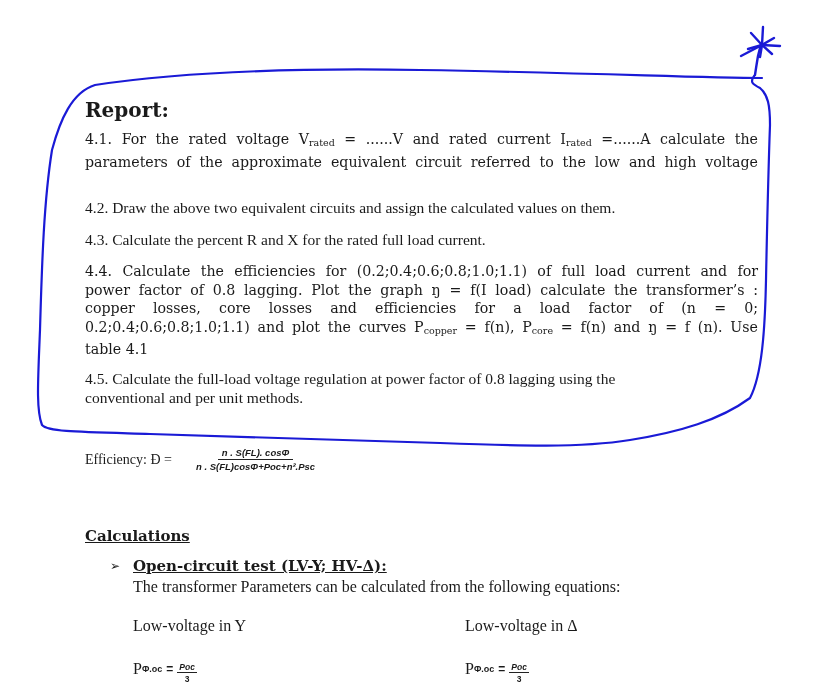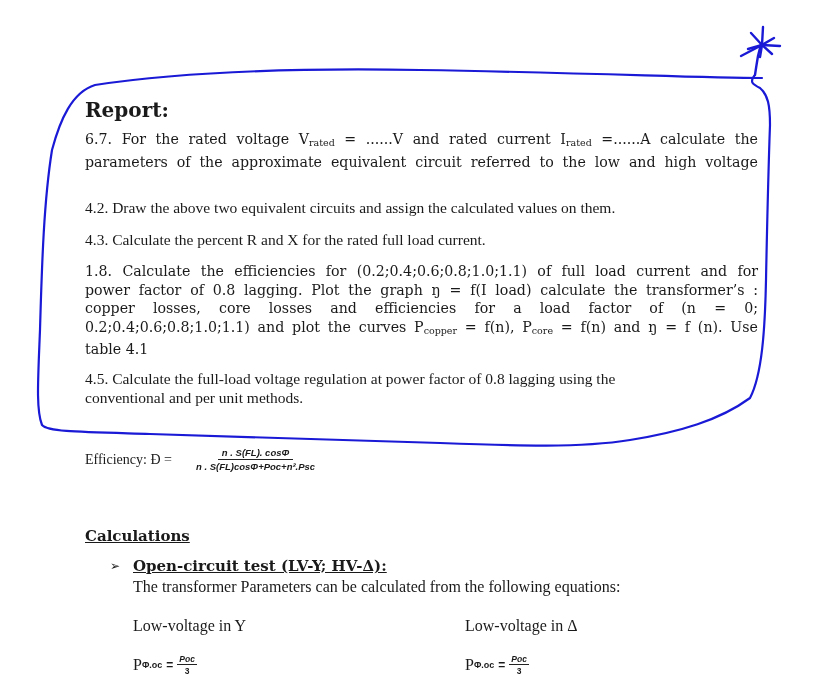--- a/index.html
+++ b/index.html
@@ -21,21 +21,21 @@
     .calc-title { position: absolute; left: 85px; top: 527px; font-weight: bold; font-size: 15px; text-decoration: underline; }
     .bullet-row { position: absolute; left: 110px; top: 557px; display: flex; align-items: center; font-size: 15px; }
     .bullet-row .arrow { width: 14px; font-size: 12px; margin-right: 9px; font-family: "DejaVu Sans", sans-serif; }
     .bullet-title { font-weight: bold; text-decoration: underline; }
     .para { position: absolute; left: 133px; top: 578px; font-family: "Liberation Serif", serif; font-size: 16px; }
     .col-label { position: absolute; top: 617px; font-family: "Liberation Serif", serif; font-size: 16px; }
     .pformula { position: absolute; top: 654px; font-family: "Liberation Serif", serif; font-size: 16px; display: flex; align-items: center; }
     .pformula .sub { font-family: Liberation Sans, sans-serif; font-size: 9px; font-weight: bold; vertical-align: -3px; }
     .pformula .eq { margin: 0 4px; font-family: "Liberation Sans", sans-serif; font-weight: bold; font-size: 12px; }
     .pfrac { display: inline-flex; flex-direction: column; align-items: center; font-family: "Liberation Sans", sans-serif; font-size: 8.5px; font-weight: bold; }
-    .pfrac .num { font-style: italic; padding: 0 2px; border-bottom: 1px solid #222; }
+    .pfrac .num { font-style: italic; padding: 0 2px; border-bottom: 1px solid #222; margin-top: 8px; }
     .pfrac .den { padding-top: 1px; }
   </style>
 </head>
 <body>
 
 <svg class="annot" viewBox="0 0 828 692">
   <path d="M 762 78
            C 700 78, 600 73, 420 70
            C 300 68, 180 72, 95 85
            C 72 92, 60 120, 52 150
@@ -59,31 +59,31 @@
     <path d="M 762 45 L 760 57"></path>
     <path d="M 762 45 L 772 54"></path>
     <path d="M 762 45 L 741 56"></path>
   </g>
 </svg>
 
 <div class="heading">Report:</div>
 
 <div class="block" style="top:130px;">
   <div class="lastjust">
-    <span>6.7. For the rated voltage V</span><sub class="s">rated</sub><span> = ......V and rated current I</span><sub class="s">rated</sub><span> =......A calculate the</span>
+    <span>4.1. For the rated voltage V</span><sub class="s">rated</sub><span> = ......V and rated current I</span><sub class="s">rated</sub><span> =......A calculate the</span>
   </div>
   <div class="lastjust">parameters of the approximate equivalent circuit referred to the low and high voltage</div>
 </div>
 
 <div class="block lib" style="top:199px;">4.2. Draw the above two equivalent circuits and assign the calculated values on them.</div>
 
 <div class="block lib" style="top:231px;">4.3. Calculate the percent R and X for the rated full load current.</div>
 
 <div class="block" style="top:262px;">
-  <div class="lastjust">1.8. Calculate the efficiencies for (0.2;0.4;0.6;0.8;1.0;1.1) of full load current and for</div>
+  <div class="lastjust">4.4. Calculate the efficiencies for (0.2;0.4;0.6;0.8;1.0;1.1) of full load current and for</div>
   <div class="lastjust">power factor of 0.8 lagging. Plot the graph ŋ = f(I load) calculate the transformer’s :</div>
   <div class="lastjust" style="word-spacing:6px;">copper losses, core losses and efficiencies for a load factor of (n = 0;</div>
   <div class="lastjust">
     <span>0.2;0.4;0.6;0.8;1.0;1.1) and plot the curves P</span><sub class="s">copper</sub><span> = f(n), P</span><sub class="s">core</sub><span> = f(n) and ŋ = f (n). Use</span>
   </div>
   <div>table 4.1</div>
 </div>
 
 <div class="block lib" style="top:369px; line-height:19px;">
   <div>4.5. Calculate the full-load voltage regulation at power factor of 0.8 lagging using the</div>

